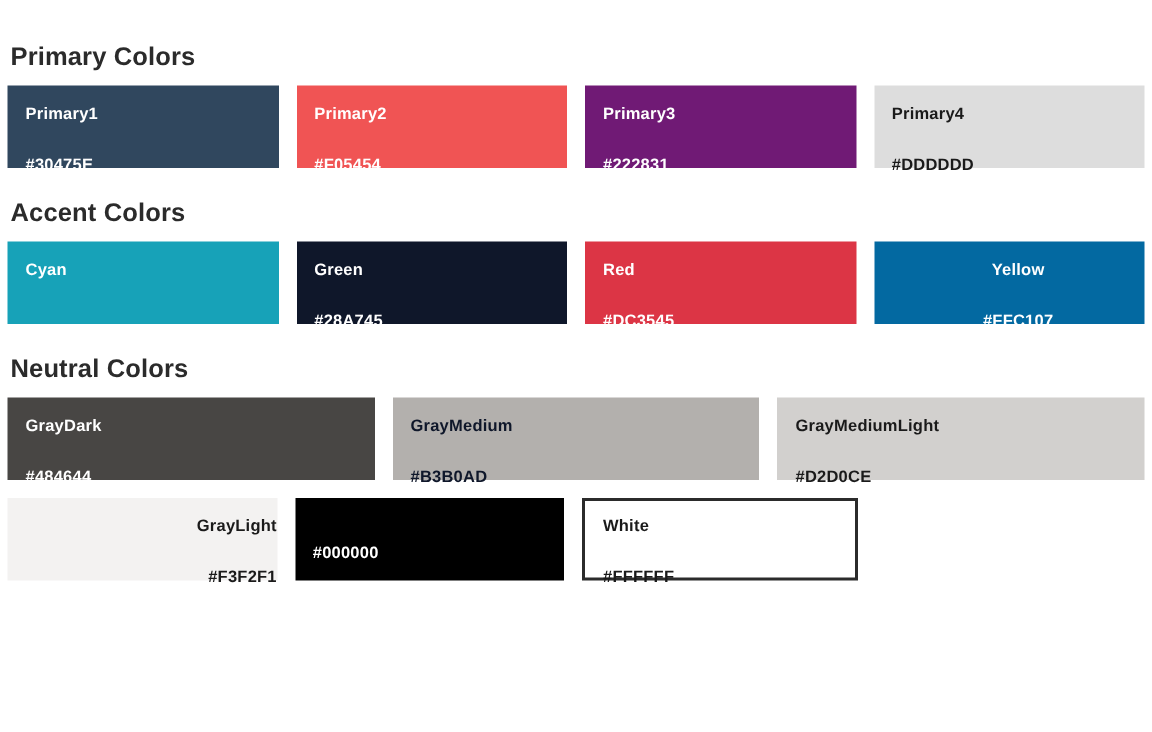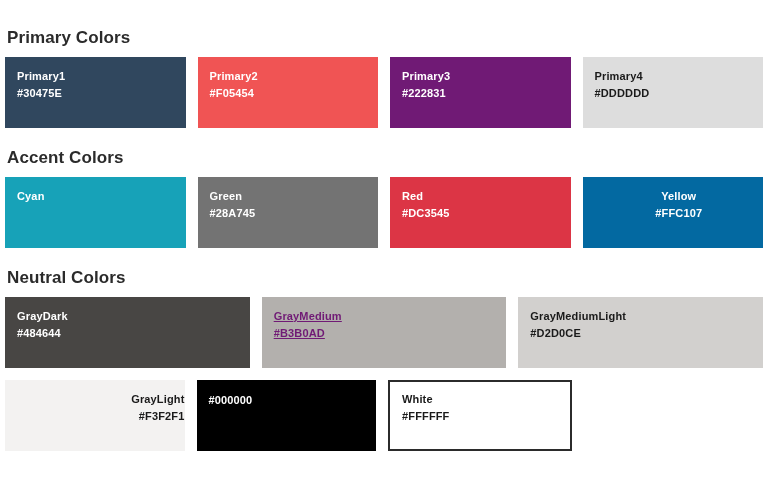--- a/index.html
+++ b/index.html
@@ -34,39 +34,39 @@
   .swatch-row {
     display: flex;
     gap: 12px;
     margin-bottom: 12px;
   }
   .swatch-row:last-child {
     margin-bottom: 0;
   }
   .swatch {
     flex: 1 1 0;
-    height: 71px;
+    height: 55px;
     box-sizing: border-box;
     padding: 11px 0 0 12px;
     position: relative;
   }
   .swatch.bordered {
     border: 2px solid #701a75;
     padding-top: 9px;
   }
   .swatch-name,
   .swatch-hex {
     font-size: 11px;
     font-weight: bold;
     line-height: 16px;
     letter-spacing: .15px;
     white-space: nowrap;
   }
   .swatch-hex {
-    margin-top: 1px;
+    margin-top: 18px;
   }
 </style>
 </head>
 <body>
 
 <div class="page">
   <div id="sections-root">
       <div class="section">
         <div class="section-title">Primary Colors</div>
         <div class="swatch-row">
@@ -87,42 +87,42 @@
             <div class="swatch-hex">#DDDDDD</div>
           </div>
         </div>
       </div>
       <div class="section">
         <div class="section-title">Accent Colors</div>
         <div class="swatch-row">
           <div class="swatch" style="background: rgb(23, 162, 184); color: rgb(255, 255, 255);">
             <div class="swatch-name">Cyan</div>
           </div>
-          <div class="swatch" style="background: #737373; color: rgb(255, 255, 255);">
+          <div class="swatch" style="background: #0f172a; color: rgb(255, 255, 255);">
             <div class="swatch-name">Green</div>
             <div class="swatch-hex">#28A745</div>
           </div>
           <div class="swatch" style="background: rgb(220, 53, 69); color: rgb(255, 255, 255);">
             <div class="swatch-name">Red</div>
             <div class="swatch-hex">#DC3545</div>
           </div>
           <div class="swatch" style="background: #0369a1; color: rgb(255, 255, 255); text-align: center;">
             <div class="swatch-name">Yellow</div>
             <div class="swatch-hex">#FFC107</div>
           </div>
         </div>
       </div>
       <div class="section">
         <div class="section-title">Neutral Colors</div>
         <div class="swatch-row">
           <div class="swatch" style="background: rgb(72, 70, 68); color: rgb(255, 255, 255);">
             <div class="swatch-name">GrayDark</div>
             <div class="swatch-hex">#484644</div>
           </div>
-          <div class="swatch" style="background: rgb(179, 176, 173); color: #701a75; text-decoration: underline;">
+          <div class="swatch" style="background: rgb(179, 176, 173); color: #0f172a;">
             <div class="swatch-name">GrayMedium</div>
             <div class="swatch-hex">#B3B0AD</div>
           </div>
           <div class="swatch" style="background: rgb(210, 208, 206); color: rgb(26, 26, 26);">
             <div class="swatch-name">GrayMediumLight</div>
             <div class="swatch-hex">#D2D0CE</div>
           </div>
         </div>
         <div class="swatch-row">
           <div class="swatch" style="background: rgb(243, 242, 241); color: rgb(26, 26, 26); text-align: right;">

